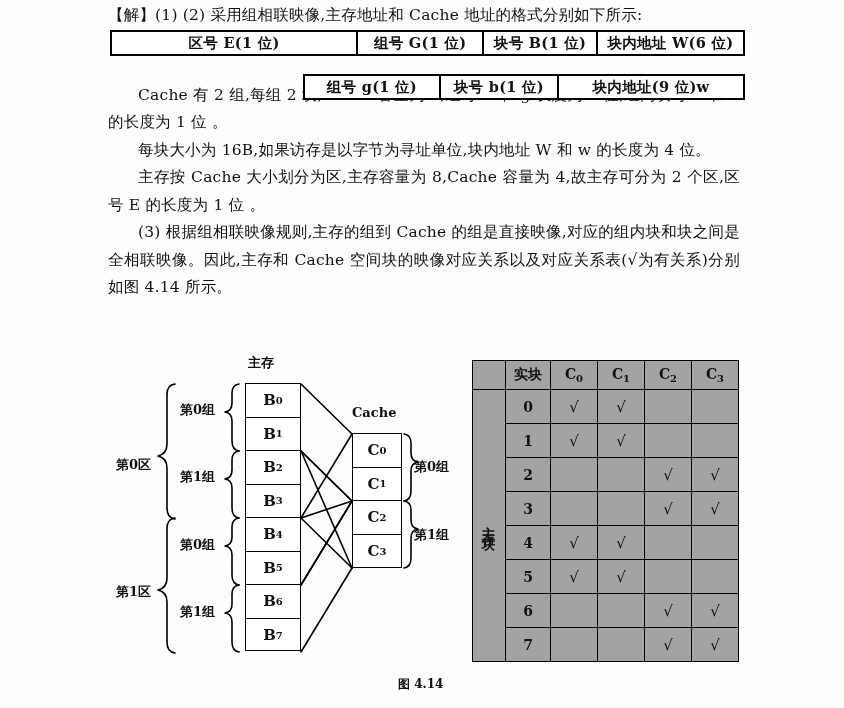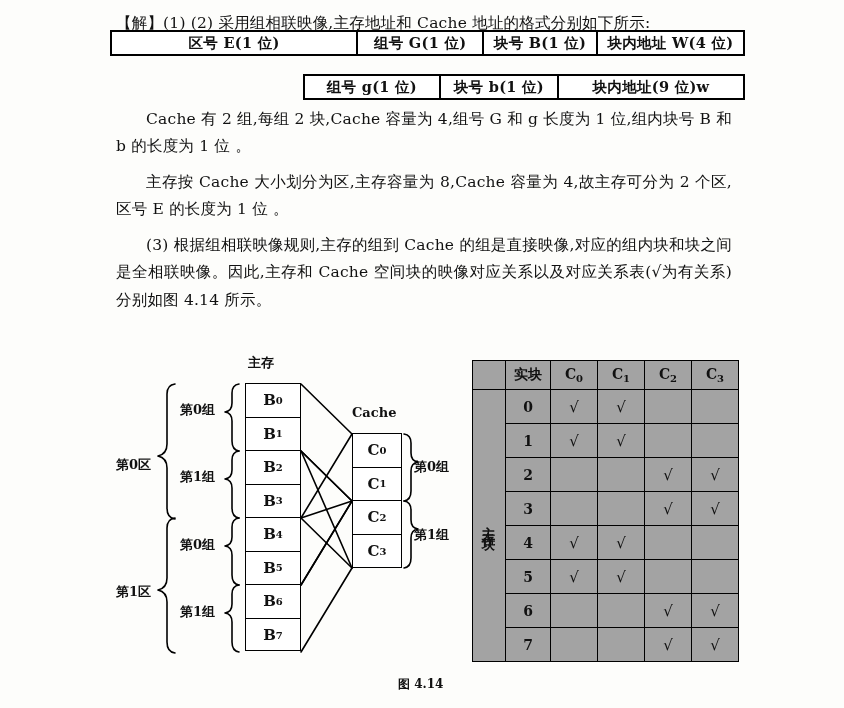--- a/index.html
+++ b/index.html
@@ -11,21 +11,21 @@
     position:relative;
     overflow:hidden;
   }
   .page{position:absolute;left:0;top:0;width:844px;height:708px;}
 
   
   .prose{position:absolute;left:108px;top:2px;width:632px;}
   .para{
     font-size:15.5px;line-height:27.5px;
     text-align:justify;letter-spacing:0.2px;
-    margin:8px;
+    margin:0;
   }
   .indent{text-indent:30px;}
 
   
   .fmt{position:absolute;display:flex;border:2px solid #000;background:#fff;box-sizing:border-box;}
   .fmt .cell{
     border-right:2px solid #000;
     display:flex;align-items:center;justify-content:center;
     font-size:14.5px;font-weight:bold;letter-spacing:0.3px;
     box-sizing:border-box;height:100%;
@@ -89,29 +89,30 @@
 </style>
 </head>
 <body>
 
 <div class="page">
 
   <div class="prose">
     <p class="para">【解】(1) (2) 采用组相联映像,主存地址和 Cache 地址的格式分别如下所示:</p>
     <div style="height:52px"></div>
     <p class="para indent">Cache 有 2 组,每组 2 块,Cache 容量为 4,组号 G 和 g 长度为 1 位,组内块号 B 和 b 的长度为 1 位 。</p>
+    <p class="para indent">每块大小为 16B,如果访存是以字节为寻址单位,块内地址 W 和 w 的长度为 4 位。</p>
     <p class="para indent">主存按 Cache 大小划分为区,主存容量为 8,Cache 容量为 4,故主存可分为 2 个区,区号 E 的长度为 1 位 。</p>
     <p class="para indent">(3) 根据组相联映像规则,主存的组到 Cache 的组是直接映像,对应的组内块和块之间是全相联映像。因此,主存和 Cache 空间块的映像对应关系以及对应关系表(√为有关系)分别如图 4.14 所示。</p>
   </div>
 
   <div class="fmt" id="fmt-main">
     <div class="cell c0">区号 E(1 位)</div>
     <div class="cell c1">组号 G(1 位)</div>
     <div class="cell c2">块号 B(1 位)</div>
-    <div class="cell c3">块内地址 W(4 位)</div>
+    <div class="cell c3">块内地址 W(6 位)</div>
   </div>
 
   <div class="fmt" id="fmt-cache">
     <div class="cell c0">组号 g(1 位)</div>
     <div class="cell c1">块号 b(1 位)</div>
     <div class="cell c2">块内地址(9 位)w</div>
   </div>
 
   <div class="figure">
 

